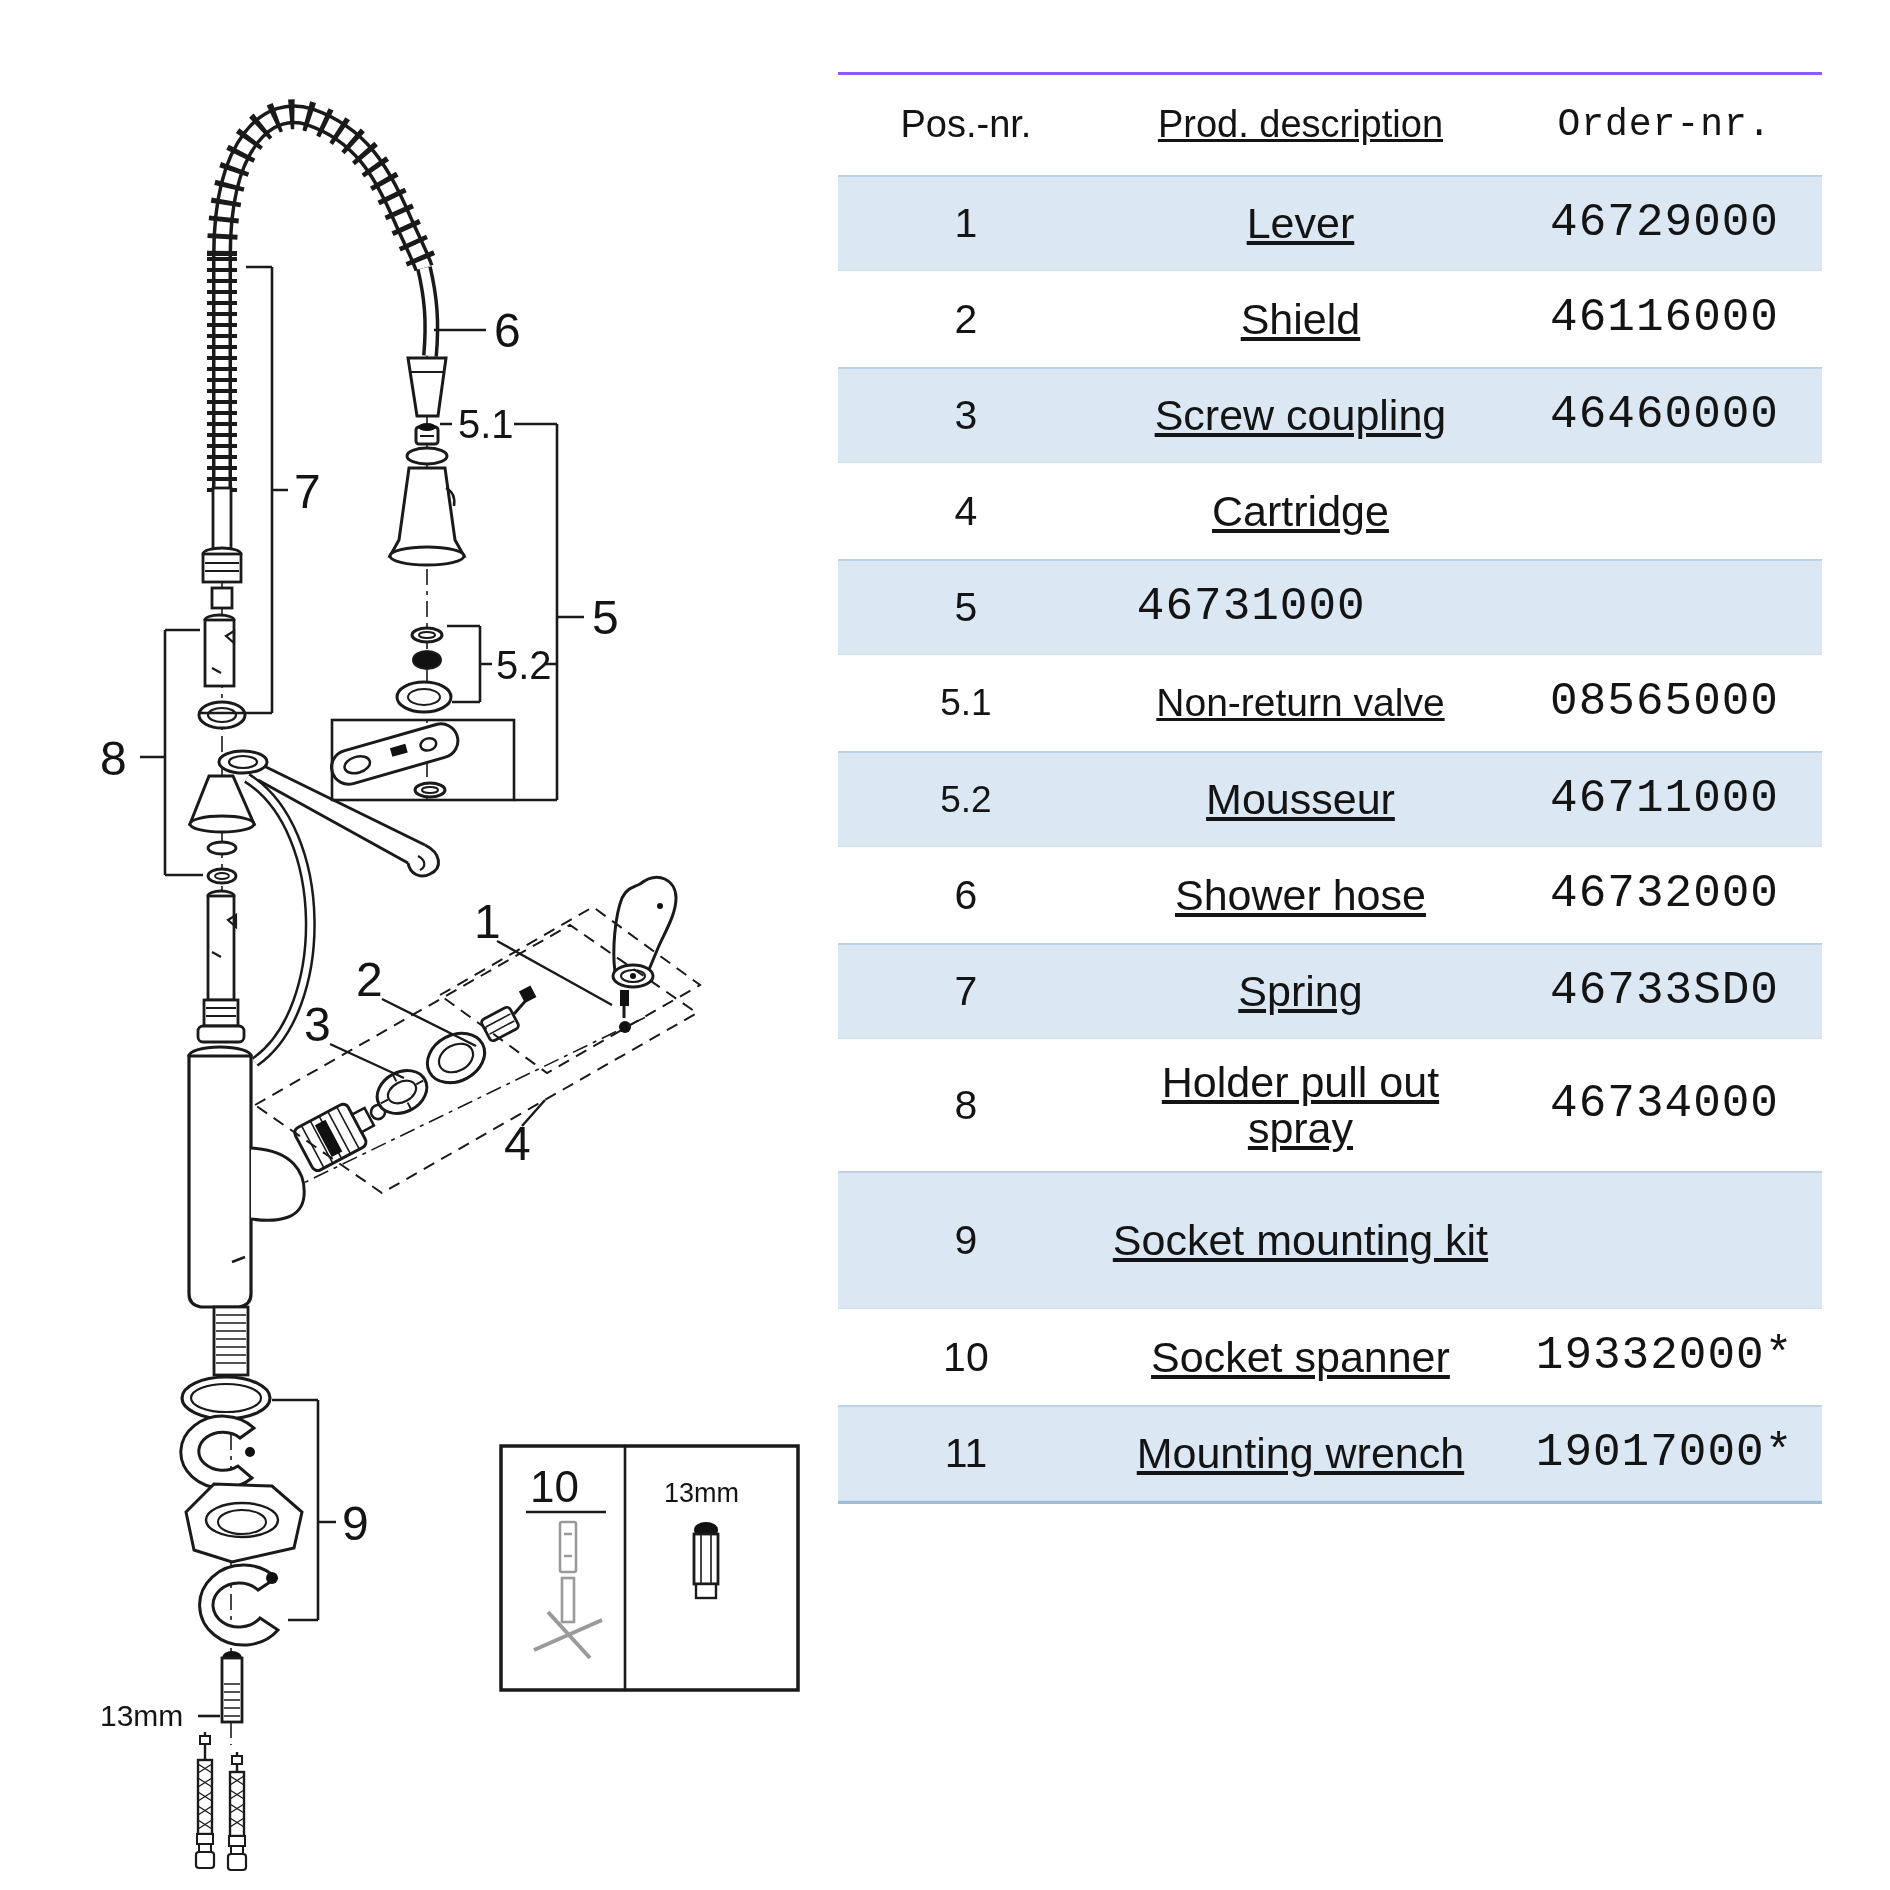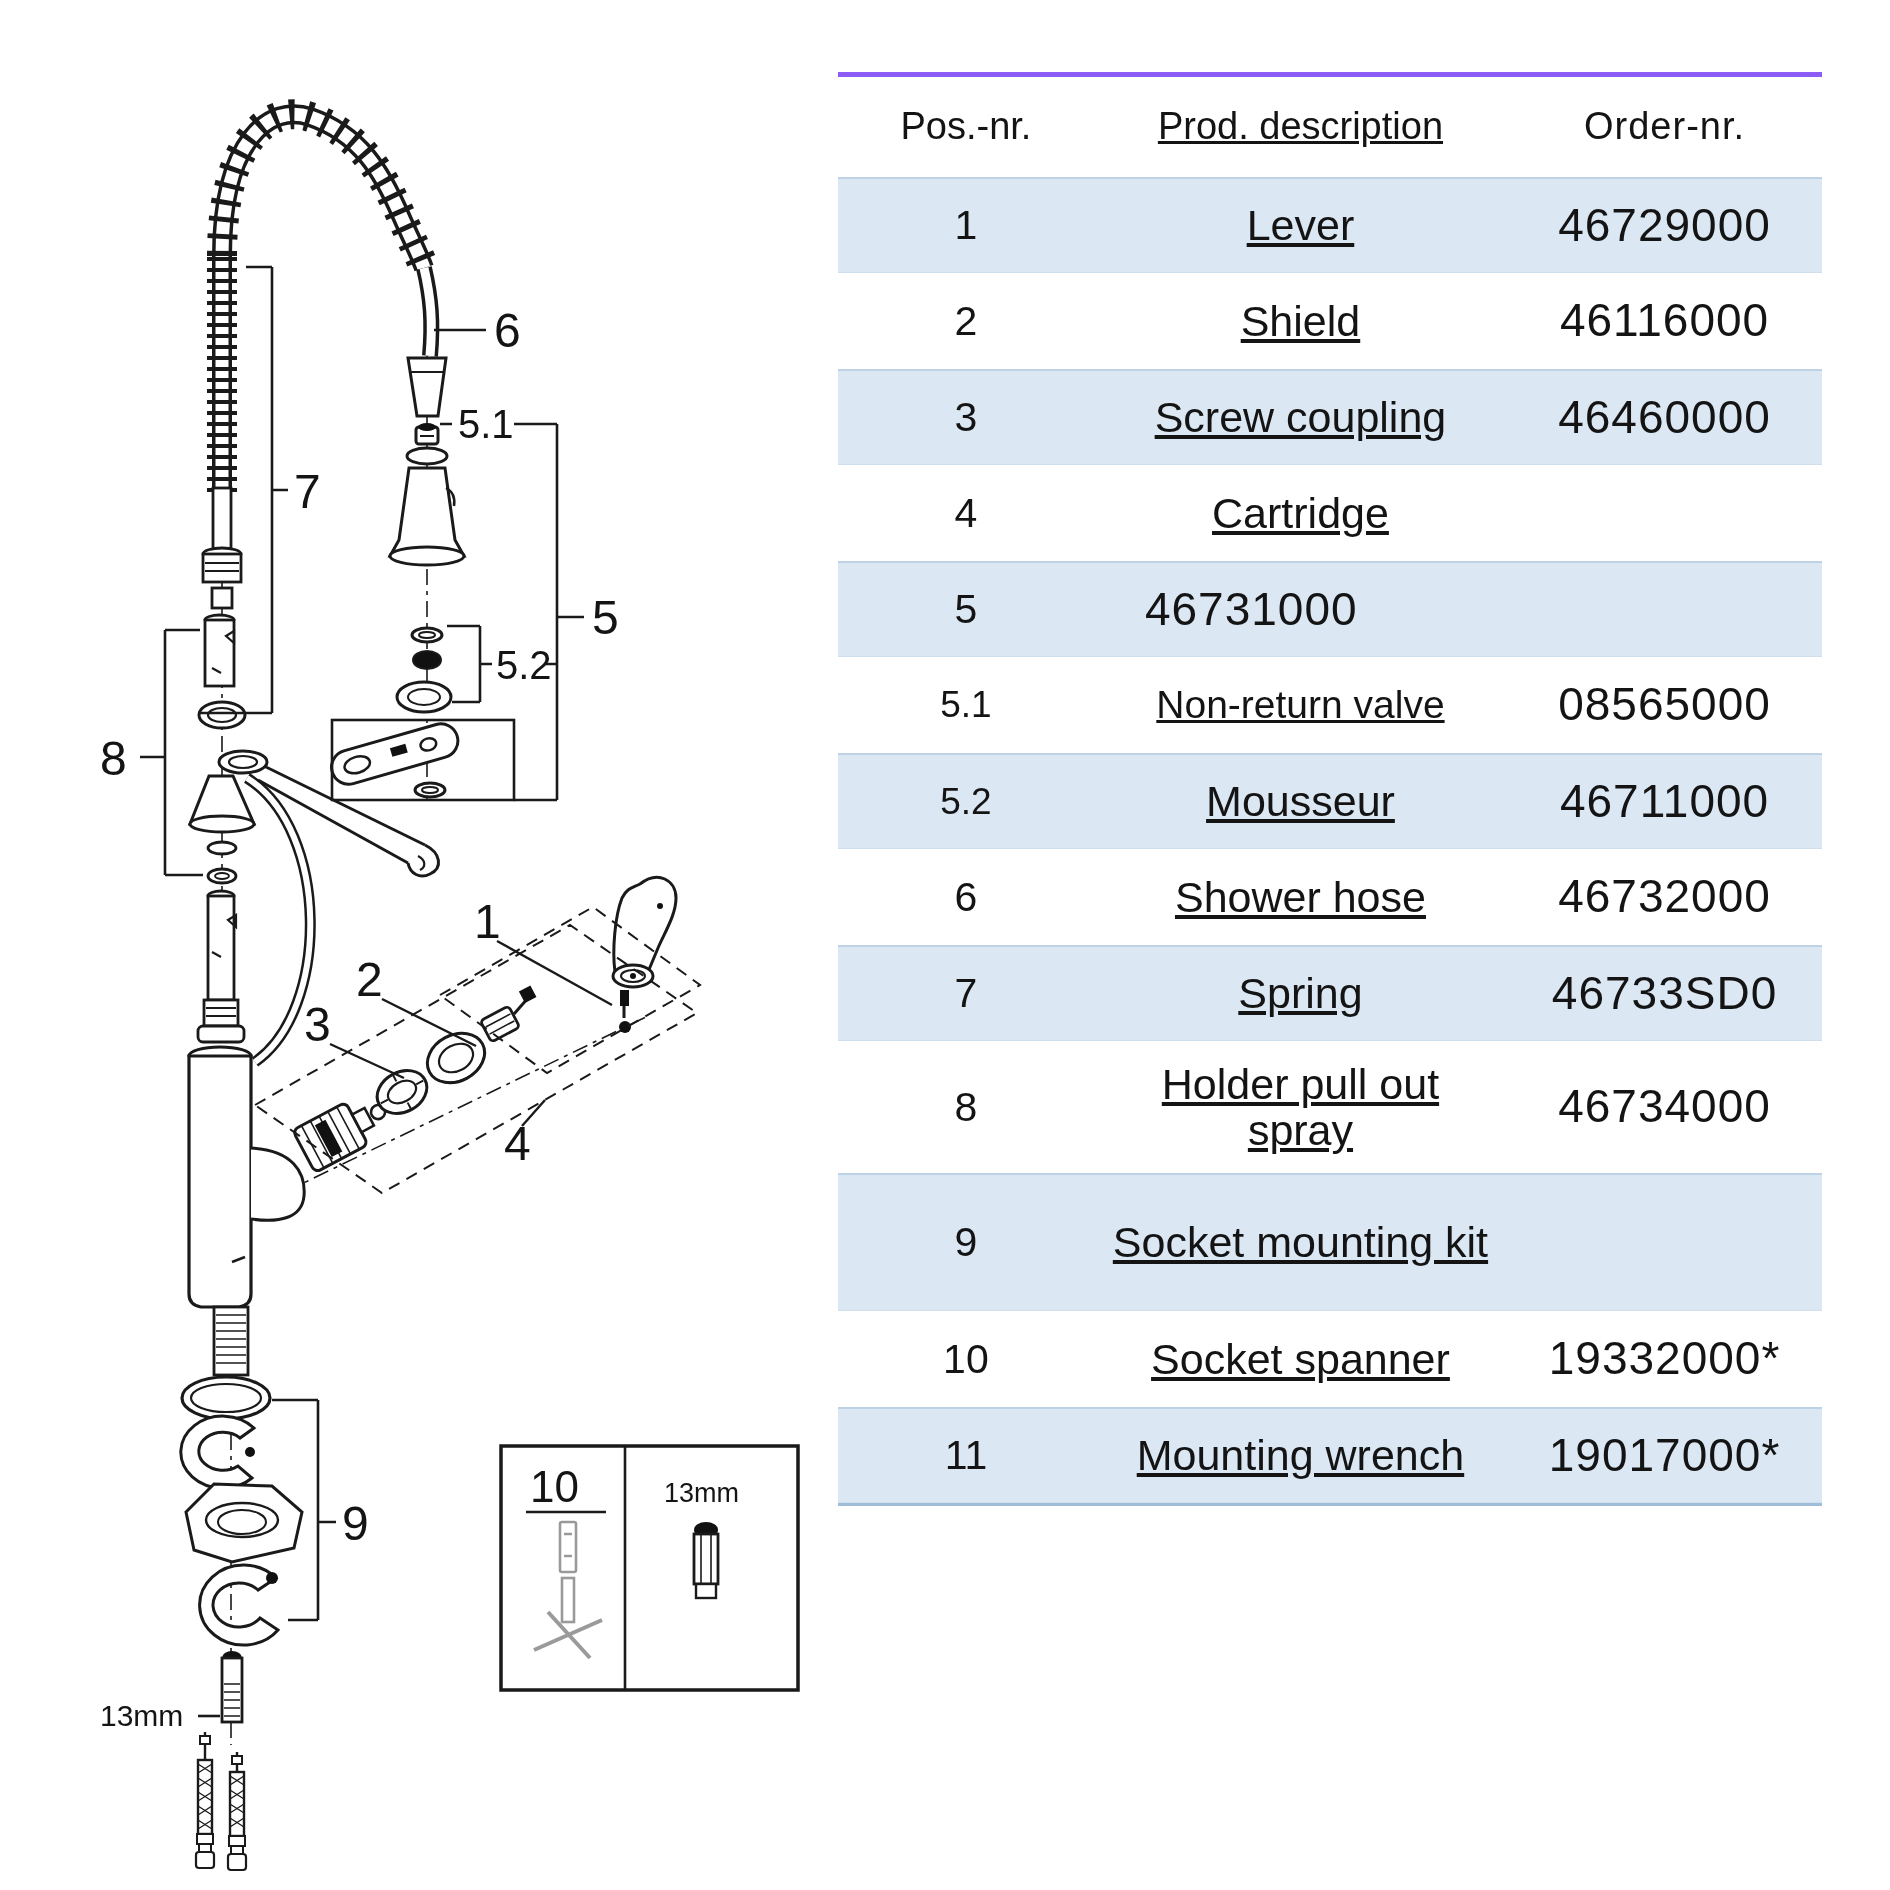--- a/index.html
+++ b/index.html
@@ -5,30 +5,30 @@
   html,body{margin:0;padding:0;background:#ffffff;}
   body{width:1890px;height:1890px;position:relative;overflow:hidden;
        font-family:"Liberation Sans",sans-serif;color:#141414;}
   *{box-sizing:border-box;}
 
   
   #diagram{position:absolute;left:0;top:0;width:840px;height:1890px;}
 
   
   .parts-table{position:absolute;left:838px;top:72px;width:984px;
-               border-top:5px solid #8b5cf6;border-bottom:3px solid #9fbdd6;}
+               border-top:3px solid #8b5cf6;border-bottom:3px solid #9fbdd6;}
   .thead{height:100px;display:flex;align-items:center;font-size:38px;background:#fff;}
   .row{height:96px;display:flex;align-items:center;font-size:43px;}
   .row.blue{background:#dbe7f3;border-top:2px solid #bed2e6;border-bottom:1px solid #cfdfee;}
   .row.h132{height:132px;}
   .row.h138{height:138px;}
   .cell{text-align:center;line-height:1.08;}
   .cell.pos{width:26%;font-size:41px;}
   .cell.desc{width:42%;padding:0 14px;text-decoration:underline;}
-  .cell.order{width:32%;font-size:46px;letter-spacing:1px;}
+  .cell.order{width:32%;font-size:46px;letter-spacing:1px;font-family:Liberation Mono, monospace;}
   .row.sub .cell.pos{font-size:37px;}
   .row.small .cell.desc{font-size:39px;}
   .thead .cell{font-size:38px;}
 </style>
 </head>
 <body>
 
 <svg id="diagram" viewBox="0 0 840 1890" xmlns="http://www.w3.org/2000/svg">
 
   <g stroke="#1a1a1a" stroke-width="1.6" fill="none" stroke-dasharray="16 6 4 6">

